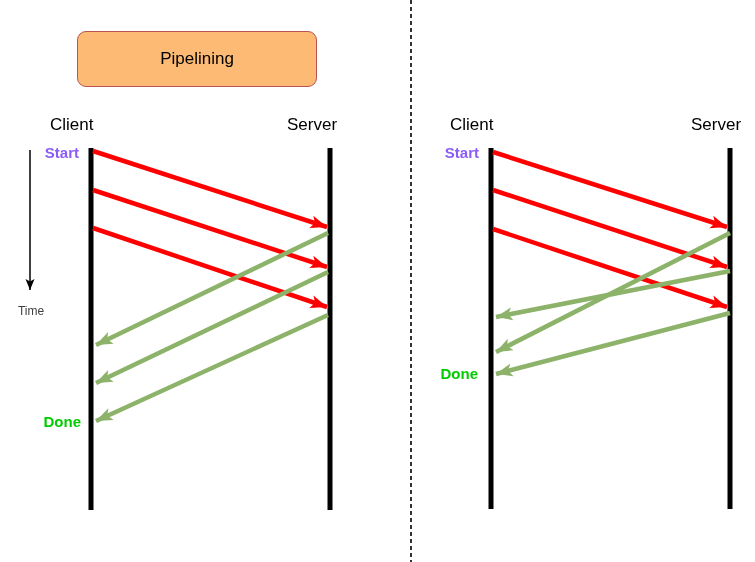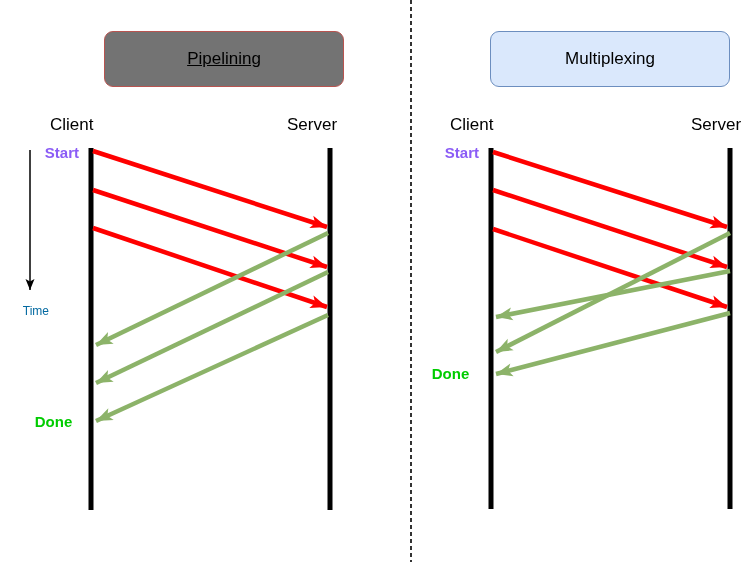--- a/index.html
+++ b/index.html
@@ -15,34 +15,34 @@
   .label{position:absolute;white-space:nowrap;}
   .title-box{
     position:absolute;
     width:240px;height:56px;
     border-radius:9px;
     border:1.6px solid;
     display:flex;align-items:center;justify-content:center;
     font-size:17px;color:#000;
     box-sizing:border-box;
   }
-  .title-box.pipelining{left:104px;top:31px;background:#737373;border-color:#B85450;text-decoration:underline;}
+  .title-box.pipelining{left:77px;top:31px;background:#fdba74;border-color:#B85450;}
   .title-box.multiplexing{left:490px;top:31px;background:#DAE8FC;border-color:#6C8EBF;}
   .actor{font-size:17px;color:#000;width:80px;top:115px;}
   .actor.client-left{left:50px;}
   .actor.server-left{left:287px;}
   .actor.client-right{left:450px;}
   .actor.server-right{left:691px;}
   .start-label{font-size:15px;font-weight:bold;color:#8b5cf6;width:55px;text-align:right;top:144px;}
   .start-label.left{left:24px;}
   .start-label.right{left:424px;}
-  .done-label{font-size:15px;font-weight:bold;color:#00CC00;width:55px;text-align:center;}
+  .done-label{font-size:15px;font-weight:bold;color:#00CC00;width:55px;text-align:right;}
   .done-label.left{left:26px;top:413px;}
   .done-label.right{left:423px;top:365px;}
-  .time-label{font-size:12px;color:#0369a1;left:13px;top:304px;width:36px;text-align:right;}
+  .time-label{font-size:12px;color:#404040;left:13px;top:304px;width:36px;text-align:center;}
 </style>
 </head>
 <body>
 
 <div class="stage">
 
   <svg class="canvas" width="755" height="562" viewBox="0 0 755 562">
     <defs>
       <marker id="arrow-red" markerUnits="userSpaceOnUse" markerWidth="19" markerHeight="15" viewBox="0 0 19 15" refX="17.5" refY="7.5" orient="auto">
         <path d="M1,1 L17.5,7.5 L1,14 L5,7.5 Z" fill="#FF0000"></path>
@@ -72,23 +72,20 @@
         <line x1="493" y1="229" x2="727" y2="307" stroke="#FF0000" stroke-width="4.5" marker-end="url(#arrow-red)"></line>
         <line x1="730" y1="233" x2="496" y2="352" stroke="#8CB369" stroke-width="4.5" marker-end="url(#arrow-green)"></line>
         <line x1="730" y1="271" x2="496" y2="317" stroke="#8CB369" stroke-width="4.5" marker-end="url(#arrow-green)"></line>
         <line x1="730" y1="313" x2="496" y2="374" stroke="#8CB369" stroke-width="4.5" marker-end="url(#arrow-green)"></line>
       </g>
   </svg>
 
   <div class="title-box pipelining">
     <span>Pipelining</span>
   </div>
-  <div class="title-box multiplexing">
-    <span>Multiplexing</span>
-  </div>
 
   <div class="label actor client-left">Client</div>
   <div class="label actor server-left">Server</div>
   <div class="label actor client-right">Client</div>
   <div class="label actor server-right">Server</div>
 
   <div class="label start-label left">Start</div>
   <div class="label done-label left">Done</div>
   <div class="label start-label right">Start</div>
   <div class="label done-label right">Done</div>

